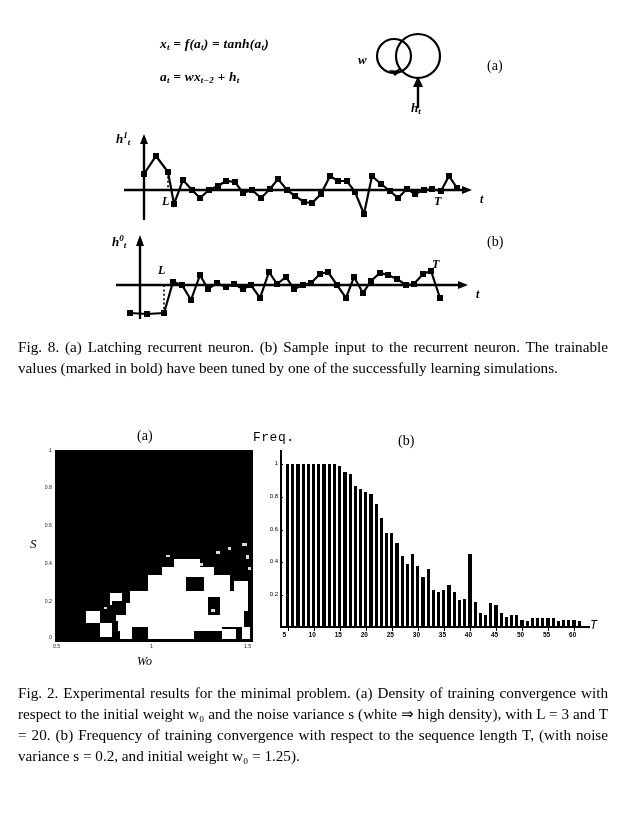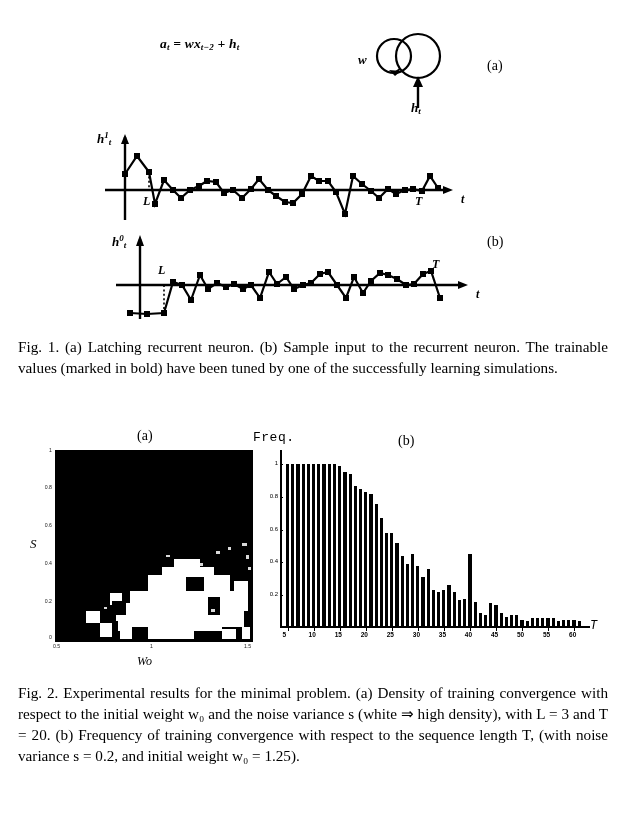--- a/index.html
+++ b/index.html
@@ -20,21 +20,21 @@
   .eq{font-family:"Liberation Serif", serif;font-style:italic;font-weight:bold;font-size:13.5px;letter-spacing:.2px;margin-bottom:17px;white-space:nowrap;}
   sub.s{font-size:9px;font-style:italic;vertical-align:-2px;font-weight:bold;}
 
   .neuron{position:absolute;left:356px;top:6px;width:120px;height:96px;}
   .lbl-w{position:absolute;left:2px;top:24px;font-style:italic;font-weight:bold;font-size:13px;}
   .lbl-h-neuron{position:absolute;left:55px;top:72px;font-style:italic;font-weight:bold;font-size:13px;}
 
   .tag-a{position:absolute;left:487px;top:36px;font-size:14px;}
   .tag-b{position:absolute;left:487px;top:212px;font-size:14px;}
 
-  .plot1{position:absolute;left:85px;top:110px;width:400px;height:95px;}
+  .plot1{position:absolute;left:104px;top:110px;width:400px;height:95px;}
   .plot2{position:absolute;left:100px;top:205px;width:400px;height:95px;}
 
   .axlabel{position:absolute;font-style:italic;font-weight:bold;font-size:13px;}
 
   
   .caption{
     position:absolute;left:18px;width:590px;
     font-family:"Liberation Serif", serif;
     font-size:15.2px;line-height:21px;
     text-align:justify;
@@ -81,20 +81,23 @@
   }
 </style>
 </head>
 <body>
 
 <div class="page">
 
   <div id="fig1-block">
 
     <div class="eq-col">
+      <div class="eq">
+        x<sub class="s">t</sub> = f(a<sub class="s">t</sub>) = tanh(a<sub class="s">t</sub>)
+      </div>
       <div class="eq">
         a<sub class="s">t</sub> = wx<sub class="s">t−2</sub> + h<sub class="s">t</sub>
       </div>
     </div>
 
     <div class="neuron">
       <span class="lbl-w">w</span>
       <svg width="120" height="96" viewBox="0 0 120 96">
         <circle cx="38" cy="28" r="17" fill="none" stroke="#000" stroke-width="2.2"></circle>
         <circle cx="62" cy="28" r="22" fill="none" stroke="#000" stroke-width="2.2"></circle>
@@ -212,21 +215,21 @@
           <rect x="337" y="68" width="6" height="6"></rect>
         </g>
       </svg>
       <span class="axlabel" style="left:12px;top:6px;font-family:Liberation Serif, serif;"><span>h</span><sup style="font-size:9px">0</sup><sub class="s">t</sub></span>
       <span class="axlabel" style="left:58px;top:36px;font-size:12px;">L</span>
       <span class="axlabel" style="left:332px;top:30px;font-size:12px;">T</span>
       <span class="axlabel" style="left:376px;top:60px;font-size:12px;">t</span>
     </div>
   </div>
 
-  <div class="caption" id="cap1">Fig. 1.   (a) Latching recurrent neuron. (b) Sample input to the recurrent neuron. The trainable values (marked in bold) have been tuned by one of the successfully learning simulations.</div>
+  <div class="caption" id="cap1">Fig. 8.   (a) Latching recurrent neuron. (b) Sample input to the recurrent neuron. The trainable values (marked in bold) have been tuned by one of the successfully learning simulations.</div>
 
   <div id="fig2-block">
 
     <span class="sub-a">(a)</span>
     <span class="freq-lbl">Freq.</span>
     <span class="sub-b">(b)</span>
 
     <div id="density-wrap">
       <div class="dens-ylab">S</div>
       <div class="dens-xlab">Wo</div>

